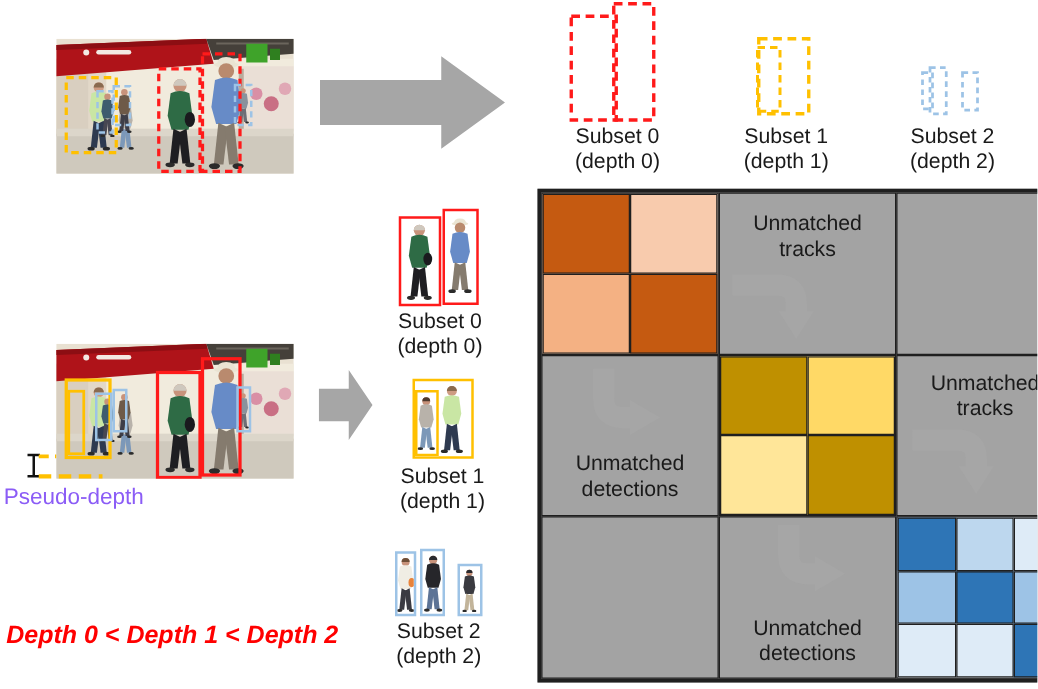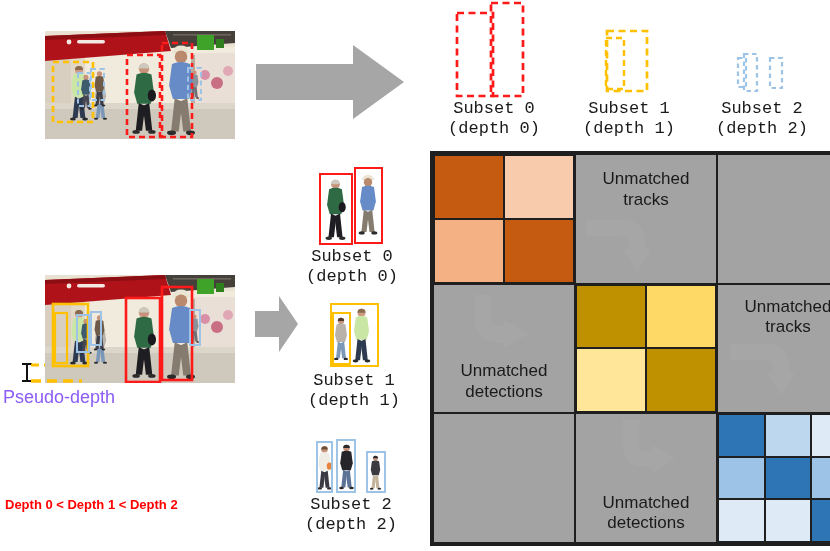--- a/index.html
+++ b/index.html
@@ -3,22 +3,22 @@
 <meta charset="utf-8">
 <style>
   html,body{margin:0;padding:0;background:#fff;}
   body{font-family:"Liberation Sans", sans-serif;color:#111;}
   #canvas{position:relative;width:830px;height:551px;background:#fff;overflow:hidden;}
   .abs{position:absolute;}
   .photo{position:absolute;overflow:hidden;}
   
   .frame-label{position:absolute;font-size:22px;color:#1a1a1a;white-space:nowrap;}
   .pseudo-label{position:absolute;font-size:18px;color:#8b5cf6;white-space:nowrap;}
-  .depth-order{position:absolute;font-size:13px;font-weight:bold;color:var(--depth-text,#FF0000);white-space:nowrap;}
-  .sublabel{position:absolute;width:120px;text-align:center;font-size:17px;line-height:1.2;color:#1a1a1a;font-family:Liberation Mono, monospace;}
+  .depth-order{position:absolute;font-size:20px;font-weight:bold;color:var(--depth-text,#FF0000);white-space:nowrap;font-style:italic;}
+  .sublabel{position:absolute;width:120px;text-align:center;font-size:17px;line-height:1.2;color:#1a1a1a;}
   
   #matrix{position:absolute;left:430px;top:151px;width:432px;height:395px;
           border:3px solid var(--grid-line,#1f1f1f);box-sizing:border-box;
           display:grid;grid-template-columns:repeat(3,1fr);grid-template-rows:repeat(3,1fr);background:#a3a3a3;}
   .mblock{position:relative;border:1px solid var(--grid-line,#1f1f1f);box-sizing:border-box;overflow:hidden;}
   .cost{display:grid;width:100%;height:100%;box-sizing:border-box;}
   .cost .cell{border:1px solid var(--grid-line,#1f1f1f);box-sizing:border-box;}
   .mlabel{position:absolute;left:0;width:100%;text-align:center;font-size:17px;line-height:1.22;color:#1a1a1a;padding:0 10px;box-sizing:border-box;}
   
   .crop{position:absolute;background:#fff;box-sizing:border-box;}

